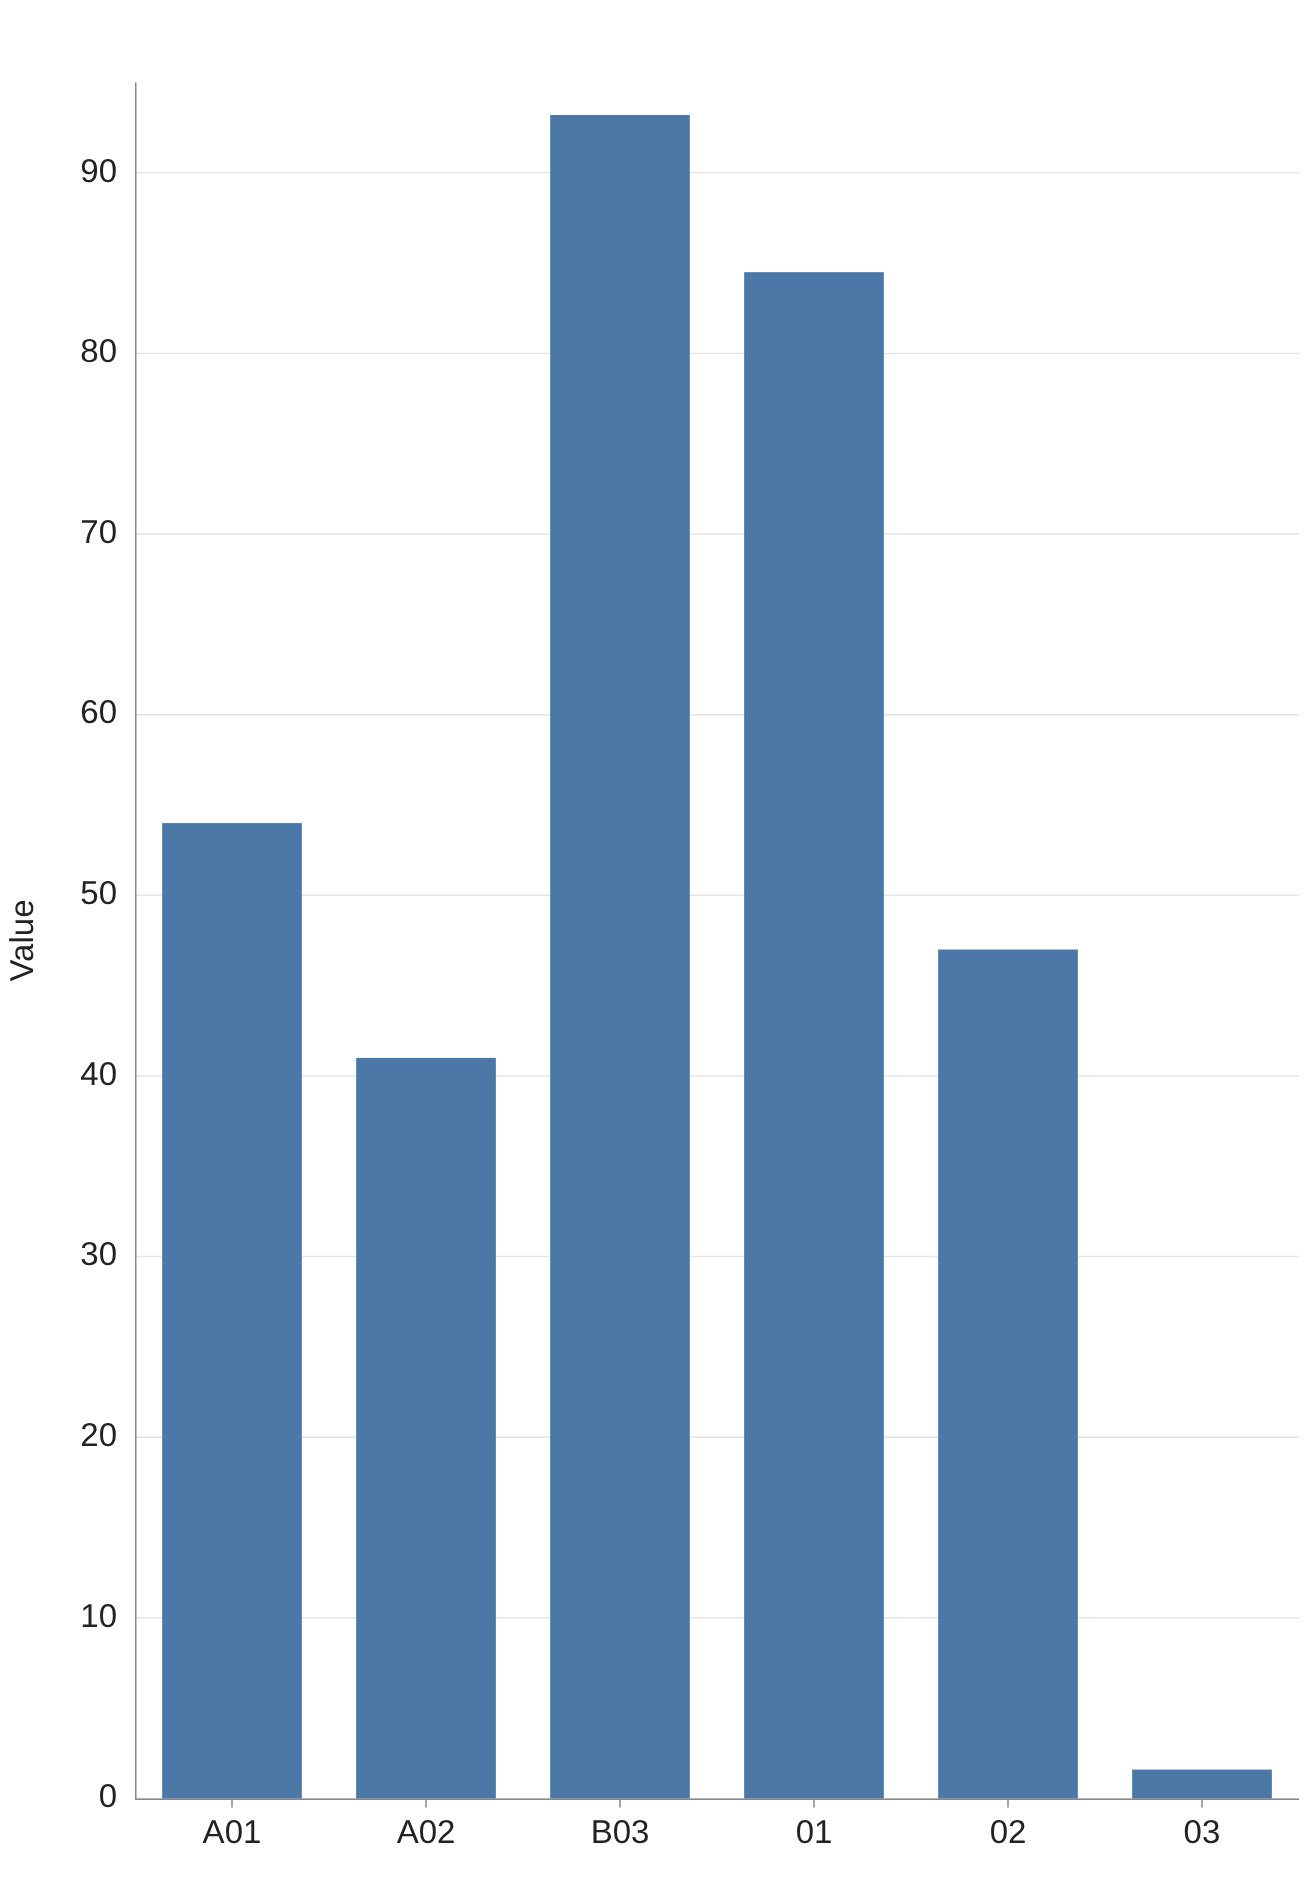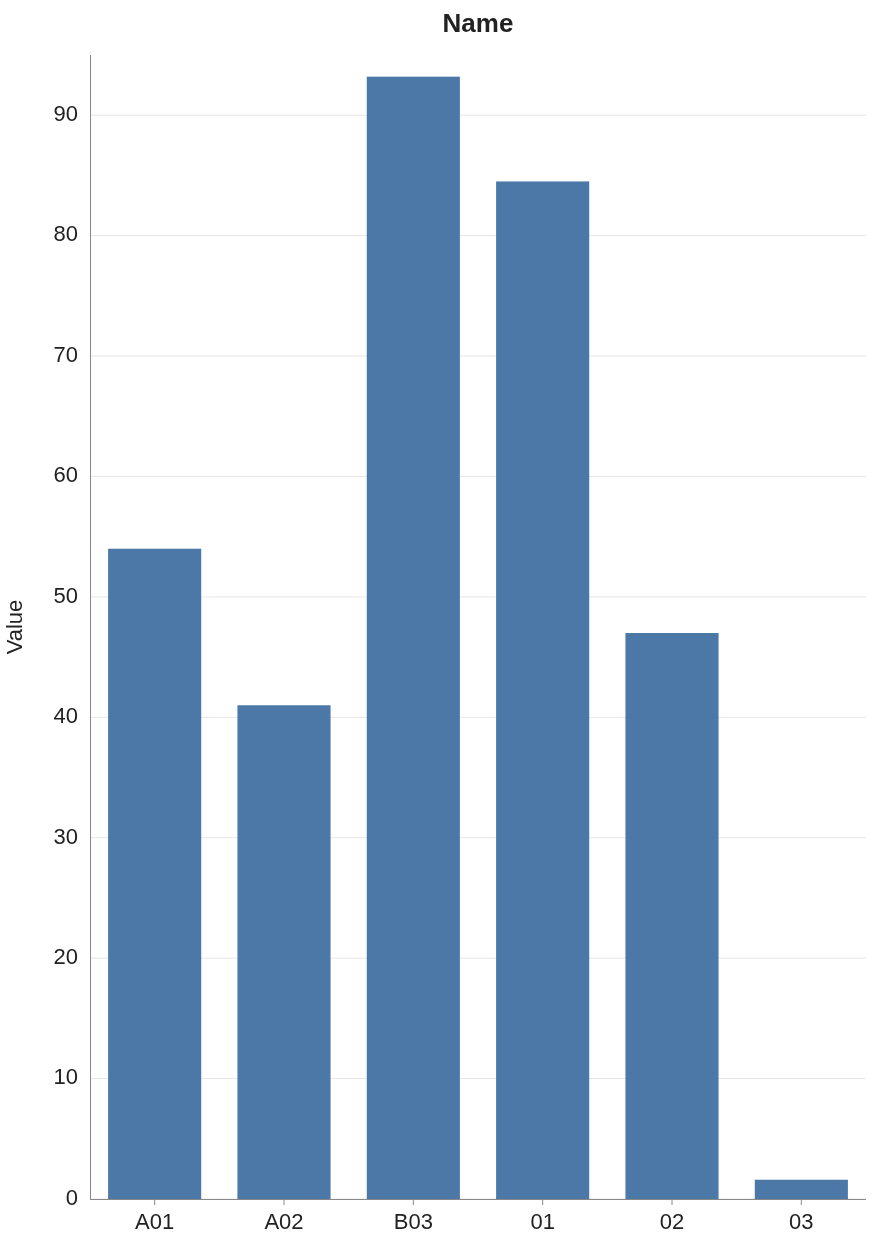--- a/index.html
+++ b/index.html
@@ -35,21 +35,20 @@
     stroke-width: 1;
   }
   .bar {
     fill: #4c78a8;
   }
 </style>
 </head>
 <body>
 
 <div id="chart-container" class="chart-wrap" style="width: 876px; height: 1254px;">
-  <div id="chart-title" class="chart-title" style="top: 8.25px; font-size: 26px; left: 90px; width: 776px;">Name</div>
 <svg width="876" height="1254">
       <line x1="90" x2="866" y1="1199" y2="1199" class="grid-line"></line>
       <text x="78" y="1199" text-anchor="end" dominant-baseline="middle" class="tick-label" font-size="22">0</text>
       <line x1="90" x2="866" y1="1078.578947368421" y2="1078.578947368421" class="grid-line"></line>
       <text x="78" y="1078.578947368421" text-anchor="end" dominant-baseline="middle" class="tick-label" font-size="22">10</text>
       <line x1="90" x2="866" y1="958.1578947368421" y2="958.1578947368421" class="grid-line"></line>
       <text x="78" y="958.1578947368421" text-anchor="end" dominant-baseline="middle" class="tick-label" font-size="22">20</text>
       <line x1="90" x2="866" y1="837.7368421052631" y2="837.7368421052631" class="grid-line"></line>
       <text x="78" y="837.7368421052631" text-anchor="end" dominant-baseline="middle" class="tick-label" font-size="22">30</text>
       <line x1="90" x2="866" y1="717.3157894736842" y2="717.3157894736842" class="grid-line"></line>

